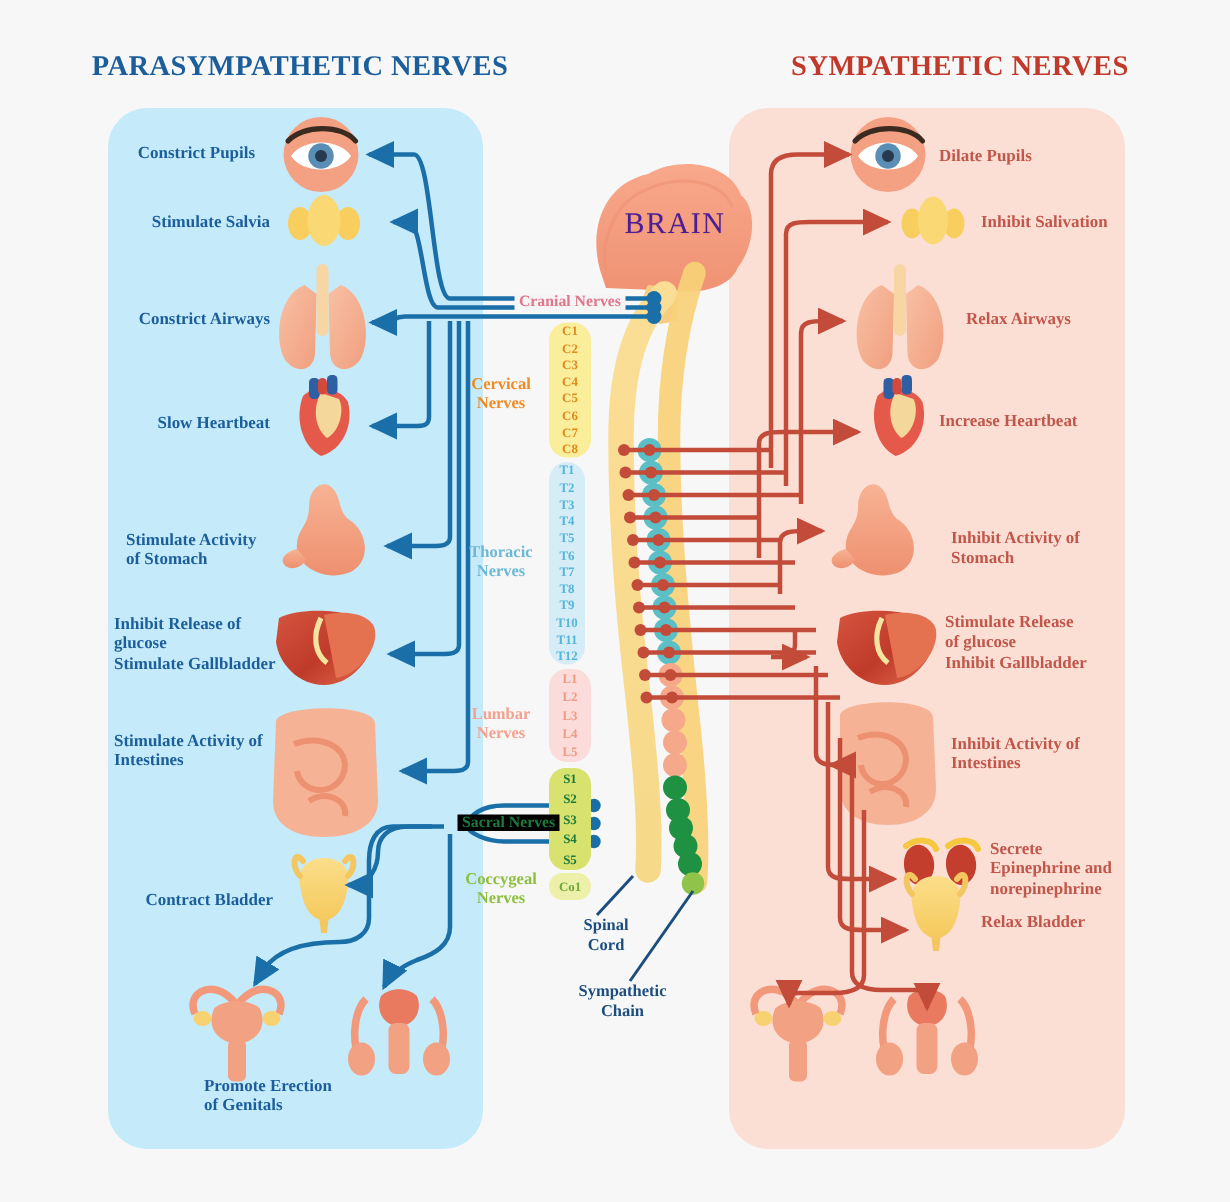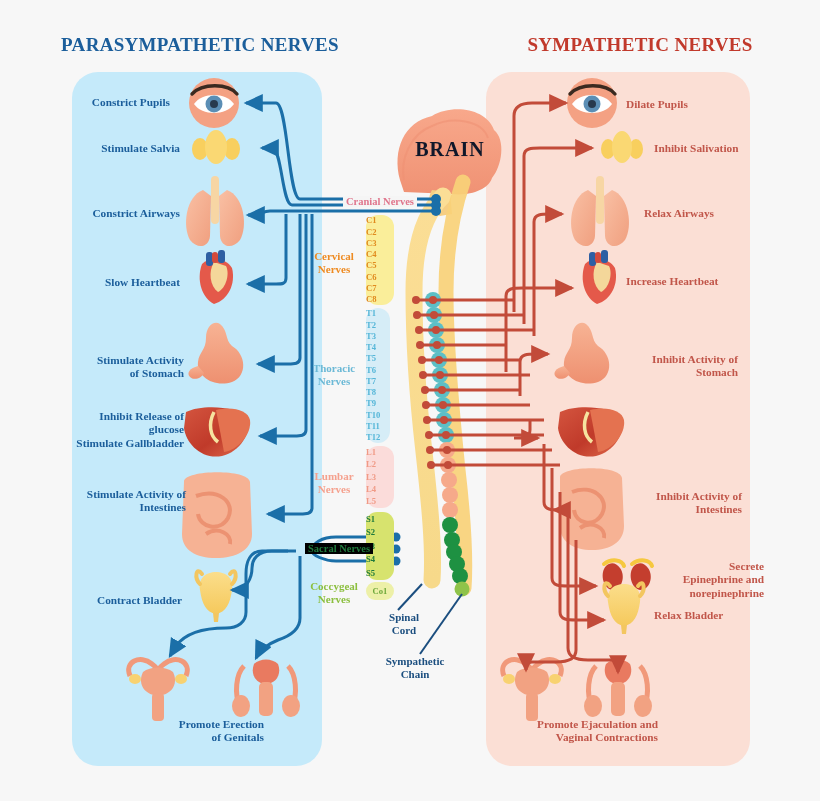--- a/index.html
+++ b/index.html
@@ -24,24 +24,24 @@
   .panel{position:absolute;border-radius:26px;}
   #panel-para{left:72px;top:72px;width:250px;height:694px;background:#C5EAFA;}
   #panel-symp{left:486px;top:72px;width:264px;height:694px;background:#FBDFD5;}
 
   
   .lbl{position:absolute;font-weight:bold;line-height:1.18;font-size:11.3px;}
   .lbl.blue{color:#1B5E9B;}
   .lbl.red{color:#C1564A;}
   .lbl.r{text-align:right;}
   .lbl.l{text-align:left;}
-  .lbl.c{text-align:right;}
+  .lbl.c{text-align:left;}
 
   .vpill{position:absolute;border-radius:12px;display:flex;flex-direction:column;
-         align-items:flex-start;justify-content:space-around;font-weight:bold;font-size:8.6px;}
+         align-items:center;justify-content:space-around;font-weight:bold;font-size:8.6px;}
   .vpill span{display:block;line-height:1;}
 
   #pill-c{left:366px;top:215px;width:28px;height:90px;background:#FAEE9A;color:#E08A1E;}
   #pill-t{left:366px;top:308px;width:24px;height:135px;background:#D6EDF7;color:#55B6D8;}
   #pill-l{left:366px;top:446px;width:28px;height:62px;background:#FBDCDA;color:#F09A86;}
   #pill-s{left:366px;top:512px;width:28px;height:68px;background:#D7E36E;color:#1E7A3C;border-radius:11px;}
   #pill-co{left:366px;top:582px;width:28px;height:18px;background:#EDF0A8;color:#6FA83B;
            display:flex;align-items:center;justify-content:center;}
 
   .grp{position:absolute;font-weight:bold;font-size:11px;text-align:center;line-height:1.2;}
@@ -54,21 +54,21 @@
                background:#F5F5F5;padding:0 3px;}
   #lbl-sacral{position:absolute;left:305px;top:543px;font-size:10.5px;font-weight:bold;color:#1E7A3C;
               background:#000000;padding:0 3px;}
 
   #lbl-spinalcord{position:absolute;left:368px;top:611px;width:72px;text-align:center;
                   font-size:11px;font-weight:bold;color:#1B4E7F;line-height:1.2;}
   #lbl-sympchain{position:absolute;left:368px;top:655px;width:94px;text-align:center;
                  font-size:11px;font-weight:bold;color:#1B4E7F;line-height:1.2;}
 
   #brain-text{position:absolute;left:400px;top:138px;width:100px;text-align:center;
-              color:#0f172a;font-weight:bold;font-size:20px;letter-spacing:1px;
+              color:#4c1d95;font-weight:normal;font-size:20px;letter-spacing:1px;
               text-shadow:0 1px 1px rgba(0,0,0,.06);}
 
   svg.layer{position:absolute;left:0;top:0;width:820px;height:801px;overflow:visible;}
   .noclick{pointer-events:none;}
 </style>
 </head>
 <body>
 
 <div class="stage">
 
@@ -455,18 +455,18 @@
   <div class="lbl blue c" style="left:76px;top:410px;width:108px;">Inhibit Release of<br>glucose<br>Stimulate Gallbladder</div>
   <div class="lbl blue c" style="left:76px;top:488px;width:110px;">Stimulate Activity of<br>Intestines</div>
   <div class="lbl blue r" style="left:88px;top:594px;width:94px;">Contract Bladder</div>
   <div class="lbl blue c" style="left:136px;top:718px;width:128px;">Promote Erection<br>of Genitals</div>
 
   <div class="lbl red l" style="left:626px;top:98px;width:110px;">Dilate Pupils</div>
   <div class="lbl red l" style="left:654px;top:142px;width:120px;">Inhibit Salivation</div>
   <div class="lbl red l" style="left:644px;top:207px;width:110px;">Relax Airways</div>
   <div class="lbl red l" style="left:626px;top:275px;width:120px;">Increase Heartbeat</div>
   <div class="lbl red c" style="left:634px;top:353px;width:104px;">Inhibit Activity of<br>Stomach</div>
+  <div class="lbl red c" style="left:630px;top:409px;width:116px;">Stimulate Release<br>of glucose<br>Inhibit Gallbladder</div>
   <div class="lbl red c" style="left:634px;top:490px;width:108px;">Inhibit Activity of<br>Intestines</div>
   <div class="lbl red c" style="left:660px;top:560px;width:104px;">Secrete<br>Epinephrine and<br>norepinephrine</div>
   <div class="lbl red l" style="left:654px;top:609px;width:100px;">Relax Bladder</div>
-  <div class="lbl red c" style="left:506px;top:718px;width:152px;">Promote Ejaculation and<br>Vaginal Contractions</div>
 
 </div>
 
 </body></html>

